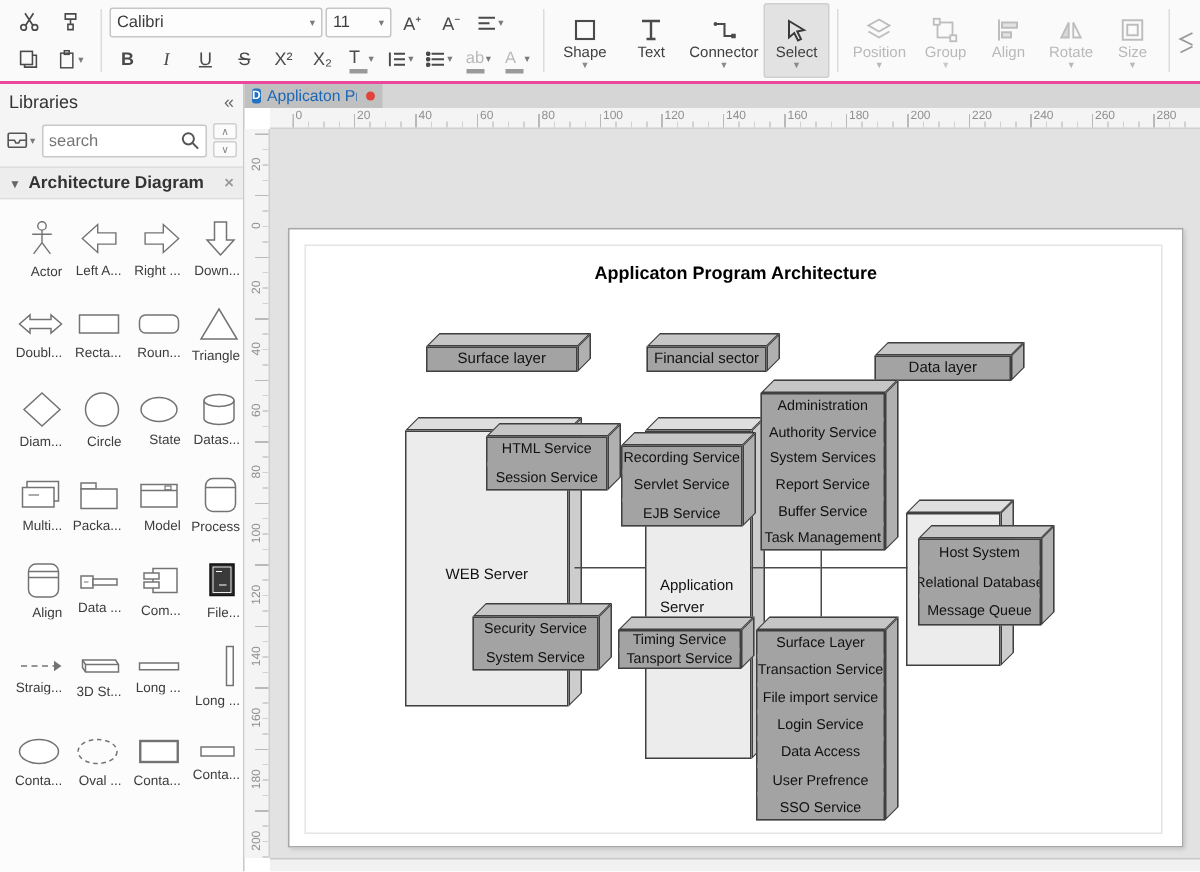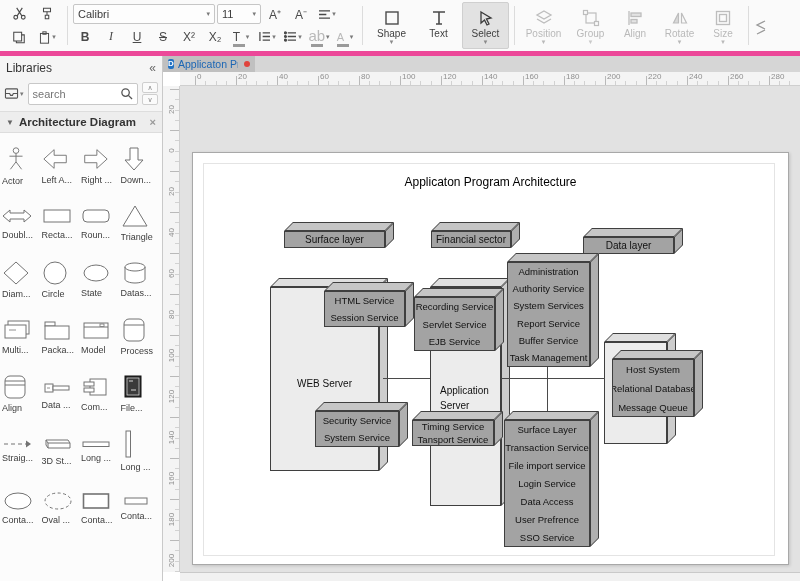--- a/index.html
+++ b/index.html
@@ -1,20 +1,20 @@
 <!DOCTYPE html>
 <html><head>
 <meta charset="utf-8">
 <style>
   *{margin:0;padding:0;box-sizing:border-box}
   html,body{width:800px;height:581px;overflow:hidden;font-family:"Liberation Sans",sans-serif;background:#fff;color:#333}
   svg{display:block}
 
   
-  .toolbar{height:56px;background:#fafafa;border-bottom:5px solid #ec4899;display:flex;align-items:stretch;padding:2px 4px 2px 6px}
+  .toolbar{height:56px;background:#fafafa;border-bottom:2px solid #ec4899;display:flex;align-items:stretch;padding:2px 4px 2px 6px}
   .tb-divider{width:1px;background:#dcdcdc;margin:4px 5px}
   .clip-grid{display:grid;grid-template-columns:26px 30px;grid-template-rows:1fr 1fr;align-items:center;justify-items:center}
   .sm-btn{width:24px;height:22px;display:flex;align-items:center;justify-content:center;border-radius:2px;color:#4a4a4a}
   .caret{font-size:7px;color:#7a7a7a;margin-left:1px}
   .font-cluster{display:flex;flex-direction:column;justify-content:space-around;padding:1px 0}
   .font-row{display:flex;align-items:center;gap:2px}
   .combo{border:1px solid #c6c6c6;background:#fdfdfd;height:20px;display:flex;align-items:center;padding:0 4px;font-size:11px;color:#3c3c3c;border-radius:2px}
   .combo .caret{margin-left:auto}
   .combo.font{width:142px}
   .combo.size{width:44px}
@@ -39,21 +39,21 @@
   .sb-search-row{display:flex;align-items:center;gap:4px;padding:2px 4px 6px 4px}
   .drawer-btn{display:flex;align-items:center;color:#555}
   .search-box{flex:1;height:22px;border:1px solid #c8c8c8;background:#fff;border-radius:2px;display:flex;align-items:center;padding:0 4px}
   .search-box input{border:0;outline:0;flex:1;width:60px;font-size:11px;color:#555;background:transparent;font-family:"Liberation Sans",sans-serif}
   .updown{display:flex;flex-direction:column;gap:1px}
   .updown .ud{width:16px;height:11px;border:1px solid #cfcfcf;background:#fbfbfb;font-size:7px;color:#888;display:flex;align-items:center;justify-content:center;border-radius:2px}
   .sb-section{height:22px;background:#ededed;border-top:1px solid #ddd;border-bottom:1px solid #ddd;display:flex;align-items:center;padding:0 6px;font-size:11.5px;font-weight:bold;color:#333}
   .sb-section .tri{font-size:8px;color:#666;margin-right:5px}
   .sb-section .x{margin-left:auto;color:#999;font-size:11px}
   .gallery{flex:1;background:#fcfcfc;display:grid;grid-template-columns:repeat(4,1fr);grid-auto-rows:57px;padding:4px 2px;align-content:start}
-  .cell{display:flex;flex-direction:column;align-items:flex-start;justify-content:center;gap:3px}
+  .cell{display:flex;flex-direction:column;align-items:flex-end;justify-content:center;gap:3px}
   .cell .cl{font-size:9px;color:#3c3c3c;white-space:nowrap;overflow:hidden;max-width:38px}
   .cell svg{stroke:#737373;fill:#fff;stroke-width:1}
 
   
   .content{flex:1;display:flex;flex-direction:column;min-width:0}
   .tabbar{height:16px;background:#d6d6d6;display:flex;align-items:stretch}
   .tab{width:92px;background:#c0c0c0;display:flex;align-items:center;gap:4px;padding:0 5px;font-size:10.5px;color:#1b66b5}
   .tab-logo{width:10px;height:10px;background:#2272c3;color:#fff;font-size:8px;font-weight:bold;border-radius:2px;display:flex;align-items:center;justify-content:center;line-height:10px}
   .tab-title{white-space:nowrap;overflow:hidden}
   .dot{width:6px;height:6px;border-radius:50%;background:#e0443c;margin-left:2px;flex:none}
@@ -71,30 +71,30 @@
   .canvas{flex:1;background:#e2e2e2;position:relative;overflow:hidden}
   .page{position:absolute;left:12px;top:66px;width:597px;height:413px;background:#fff;border:1px solid #a8a8a8;box-shadow:1px 1px 3px rgba(0,0,0,.15)}
   .margin-guide{position:absolute;left:10px;top:10px;right:13px;bottom:8px;border:1px solid #e4e4e4}
   .bottom-strip{height:9px;background:#f1f1f1;border-top:1px solid #c9c9c9;margin-left:17px}
 
   
   .b3{position:absolute}
   .b3 .f{position:absolute;left:0;top:9px;right:9px;bottom:0;background:#a3a3a3;border:1px solid #3f3f3f;display:flex;flex-direction:column;z-index:1}
   .b3 .t{position:absolute;left:0;top:0;right:9px;height:9px;background:#c6c6c6;border:1px solid #3f3f3f;transform:skewX(-45deg);transform-origin:0 100%}
   .b3 .s{position:absolute;right:0;top:9px;width:9px;bottom:0;background:#b0b0b0;border:1px solid #3f3f3f;transform:skewY(-45deg);transform-origin:0 0}
-  .b3 .r{flex:1;display:flex;align-items:center;justify-content:center;border-bottom:1px solid #a3a3a3;font-size:9.5px;color:#111;white-space:nowrap;overflow:hidden}
+  .b3 .r{flex:1;display:flex;align-items:center;justify-content:center;border-bottom:3px solid #a3a3a3;font-size:9.5px;color:#111;white-space:nowrap;overflow:hidden}
   .b3 .r:last-child{border-bottom:0}
   .b3.server .f{background:#ececec}
   .b3.server .t{background:#dfdfdf}
   .b3.server .s{background:#cdcdcd}
   .b3.stack{z-index:3}
   .b3.layerbox .r{font-size:10px}
   .srv-label{position:absolute;font-size:10px;color:#111;z-index:1}
   .conn{position:absolute;background:#4a4a4a;z-index:2}
-  .dg-title{position:absolute;left:0;right:0;top:22px;text-align:center;font-weight:normal;font-size:12px;color:#000}
+  .dg-title{position:absolute;left:0;right:0;top:22px;text-align:center;font-weight:bold;font-size:12px;color:#000}
 </style>
 </head>
 <body>
 
 <div class="toolbar">
   <div class="clip-grid">
     <span class="sm-btn">
       <svg width="15" height="15" viewBox="0 0 16 16" fill="none" stroke="#4a4a4a" stroke-width="1.2">
           <circle cx="4" cy="12" r="2"></circle>
           <circle cx="12" cy="12" r="2"></circle>
@@ -162,21 +162,21 @@
       <span class="sm-btn">
         <svg width="13" height="11" viewBox="0 0 14 12" stroke="#4a4a4a" stroke-width="1.4">
             <path d="M4 2 H13 M4 6 H13 M4 10 H13"></path>
             <circle cx="1.5" cy="2" r="1" fill="#4a4a4a"></circle>
             <circle cx="1.5" cy="6" r="1" fill="#4a4a4a"></circle>
             <circle cx="1.5" cy="10" r="1" fill="#4a4a4a"></circle>
           </svg>
           <span class="caret">▾</span>
       </span>
       <span class="sm-btn" style="color:#b9b9b9">
-          <span><span style="font-size:15px">ab</span><span class="colorbar gray"></span></span>
+          <span><span style="font-size:11px">ab</span><span class="colorbar gray"></span></span>
           <span class="caret">▾</span>
         </span>
       <span class="sm-btn" style="color:#b9b9b9">
           <span><span style="font-size:11px">A</span><span class="colorbar gray"></span></span>
           <span class="caret">▾</span>
         </span>
     </div>
   </div>
   <div class="tb-divider"></div>
 
@@ -190,20 +190,31 @@
       <span class="tcaret">▼</span>
   </div>
   <div class="tool-btn">
     <span class="tool-ico">
         <svg width="18" height="18" viewBox="0 0 18 18" fill="none" stroke="#4a4a4a" stroke-width="1.6">
           <path d="M3 3 H15 M9 3 V15 M6 15 H12"></path>
         </svg>
       </span>
     <span class="lbl">Text</span>
       <span class="tcaret" style="visibility:hidden">▼</span>
+  </div>
+  <div class="tool-btn" style="width:56px">
+    <span class="tool-ico">
+        <svg width="18" height="18" viewBox="0 0 18 18" fill="none" stroke="#4a4a4a" stroke-width="1.4">
+          <path d="M3 5 L9 5 L9 13 L14 13"></path>
+          <circle cx="3" cy="5" r="1.3" fill="#4a4a4a" stroke="none"></circle>
+          <rect x="13.5" y="11.5" width="3" height="3" fill="#4a4a4a" stroke="none"></rect>
+        </svg>
+      </span>
+    <span class="lbl">Connector</span>
+      <span class="tcaret">▼</span>
   </div>
   <div class="tool-btn active">
     <span class="tool-ico">
         <svg width="18" height="18" viewBox="0 0 18 18" fill="none" stroke="#3a3a3a" stroke-width="1.3">
           <path d="M4 3 L14 9 L9.5 10 L12 15 L10 16 L7.5 11 L4 14 Z"></path>
         </svg>
       </span>
     <span class="lbl">Select</span>
       <span class="tcaret">▼</span>
   </div>

